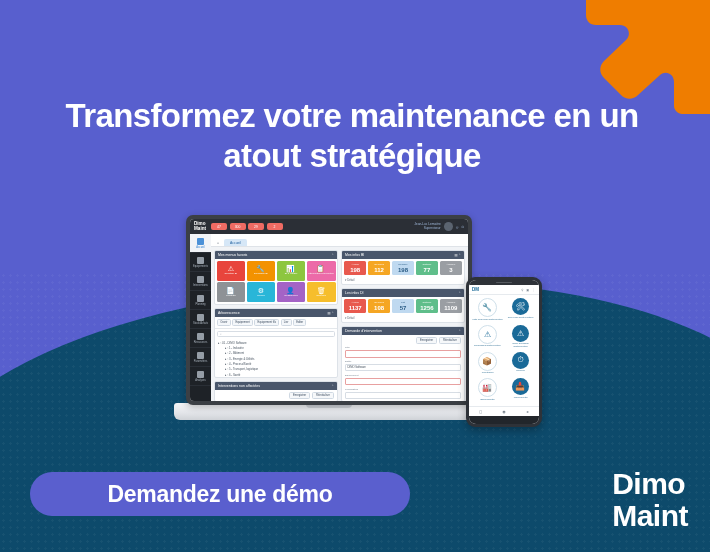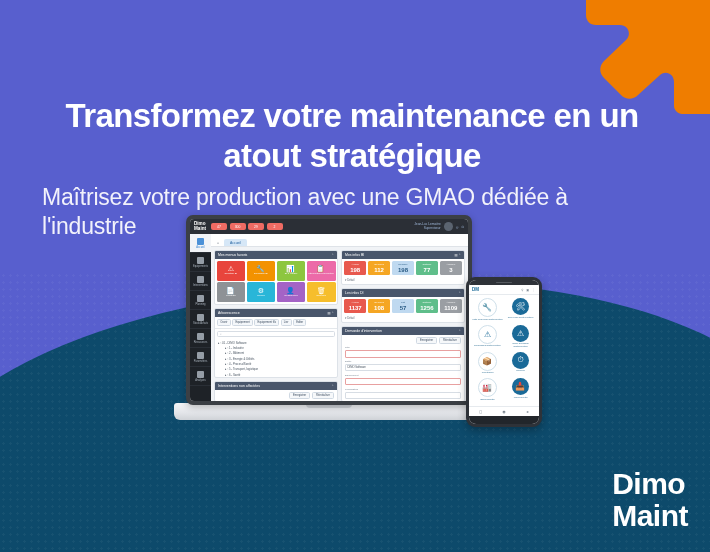--- a/index.html
+++ b/index.html
@@ -180,21 +180,20 @@
              L64 141 C59 146 52 146 47 141 L30 124 C25 119 25 112 30 107 L52 86
              C58 80 54 71 46 71 L22 71 C16 71 12 67 12 61 L12 36 C12 30 16 26 22 26
              L50 26 C62 26 70 18 72 6 Z" fill="#EF7D00"></path>
   </svg>
 
   <div class="teal-blob"></div>
   <div class="teal-base"></div>
   <div class="dot-tex"></div>
 
   <h1 class="headline">Transformez votre maintenance en un atout stratégique</h1>
-  <p class="subhead">Maîtrisez votre production avec une GMAO dédiée à l'industrie</p>
 
   <div class="laptop">
     <div class="base"></div>
     <div class="keys"></div>
 
     <div class="lid">
       <div class="screen">
 
         <div class="app-top">
           <div class="brand">
@@ -491,19 +490,20 @@
       </div>
       <div class="pnav">
         <span>◻</span>
         <span>◉</span>
         <span>◂</span>
       </div>
       <div class="pchin"></div>
     </div>
   </div>
 
+  <button class="cta">Demandez une démo</button>
 
   <div class="logo">
     <div>Dimo</div>
     <div>Maint</div>
   </div>
 
 </div>
 
 </body></html>

